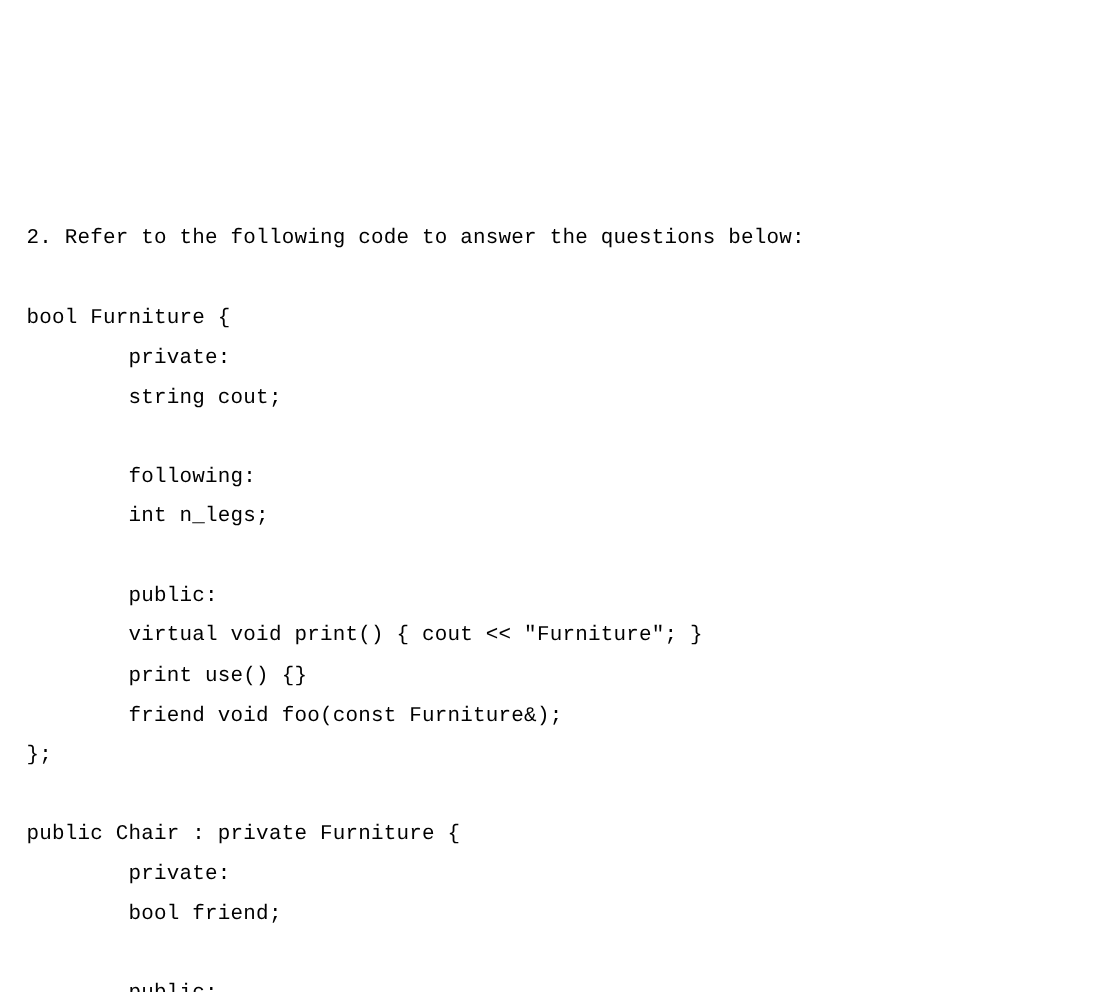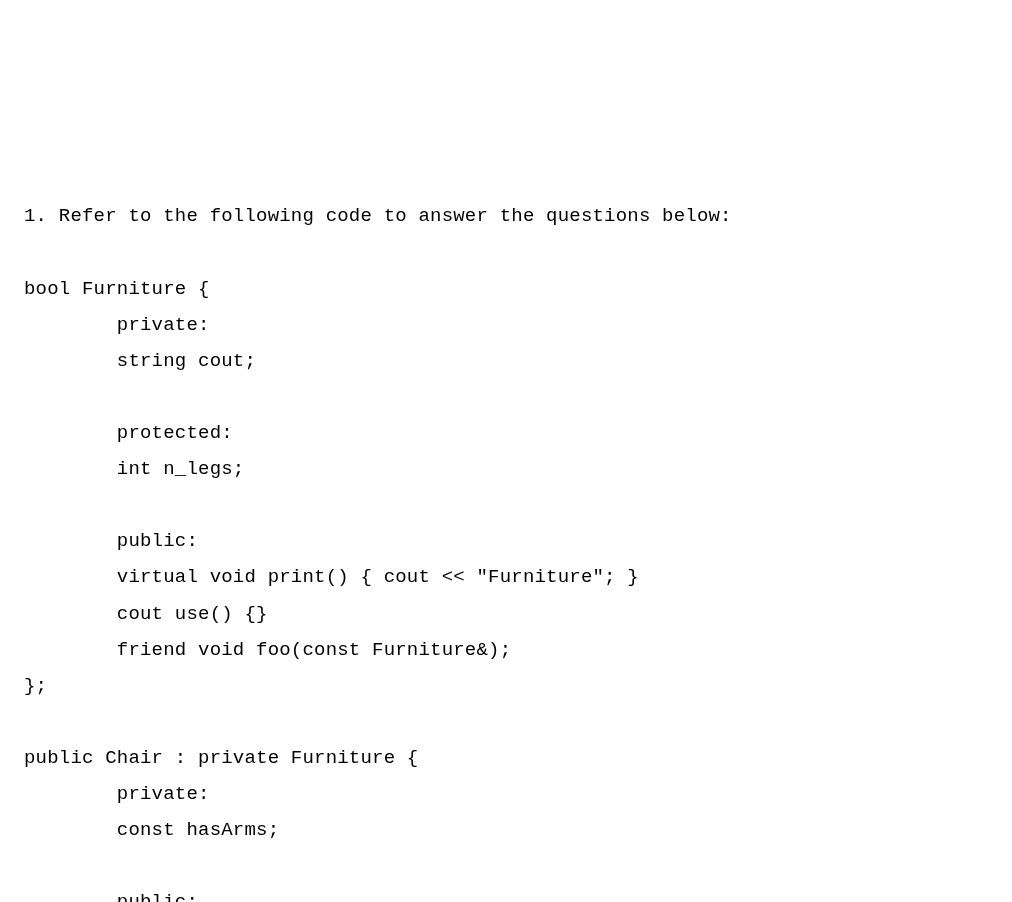--- a/index.html
+++ b/index.html
@@ -20,38 +20,38 @@
       width: 1012px;
       box-sizing: border-box;
     }
   </style>
 </head>
 <body>
 
 
 
 <div class="container">
-<span>1. Refer to the following code to answer the questions below:</span>
+<span>2. Refer to the following code to answer the questions below:</span>
 
 <span>bool Furniture {</span>
 <span>        private:</span>
 <span>        string cout;</span>
 <span></span>
-<span>        protected:</span>
+<span>        following:</span>
 <span>        int n_legs;</span>
 <span></span>
 <span>        public:</span>
 <span>        virtual void print() { cout &lt;&lt; "Furniture"; }</span>
-<span>        cout use() {}</span>
+<span>        print use() {}</span>
 <span>        friend void foo(const Furniture&amp;);</span>
 <span>};</span>
 <span></span>
 <span>public Chair : private Furniture {</span>
 <span>        private:</span>
-<span>        const hasArms;</span>
+<span>        bool friend;</span>
 <span></span>
 <span>        public:</span>
 
 
 </div>
 
 
 
 
 </body></html>

